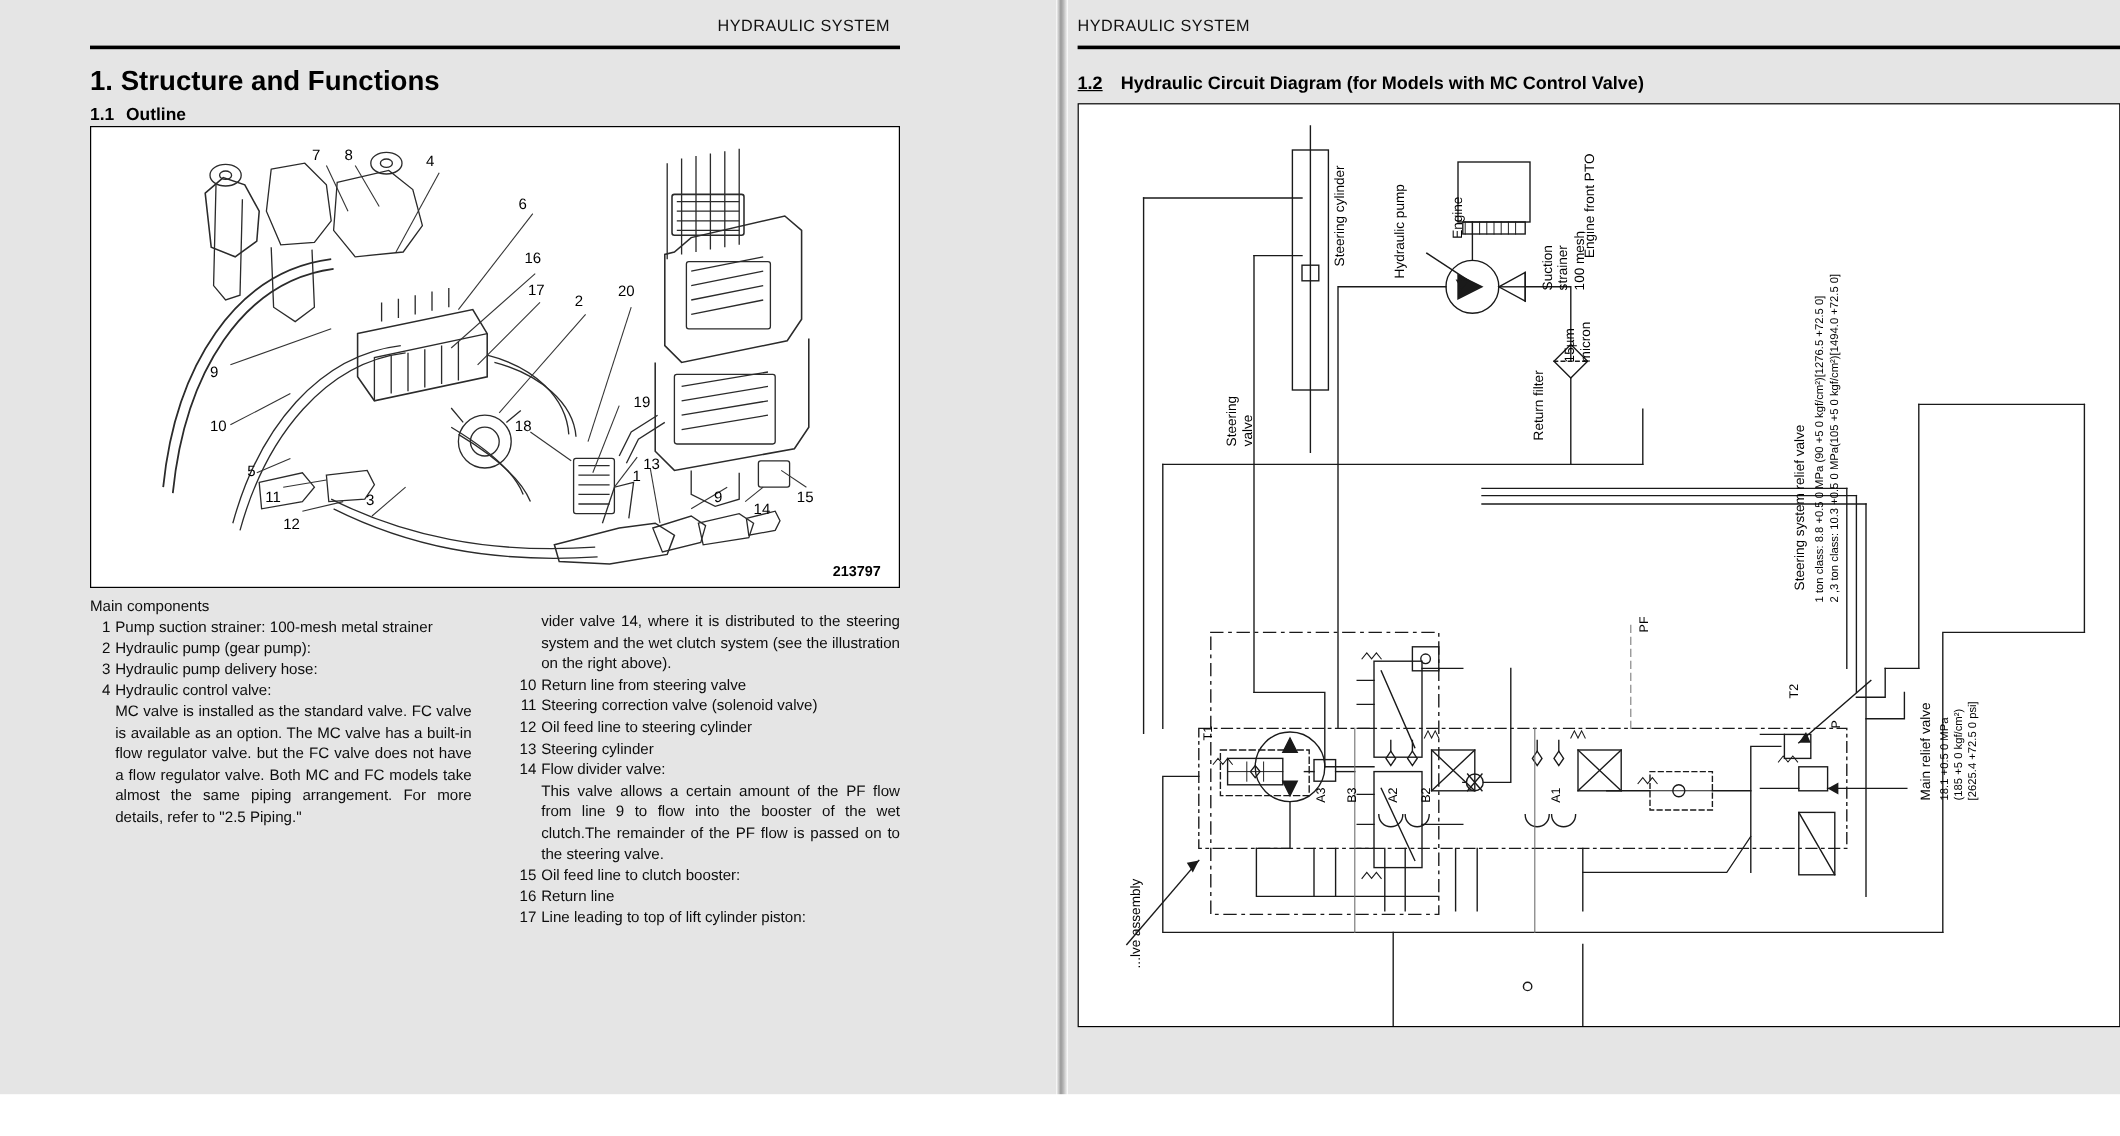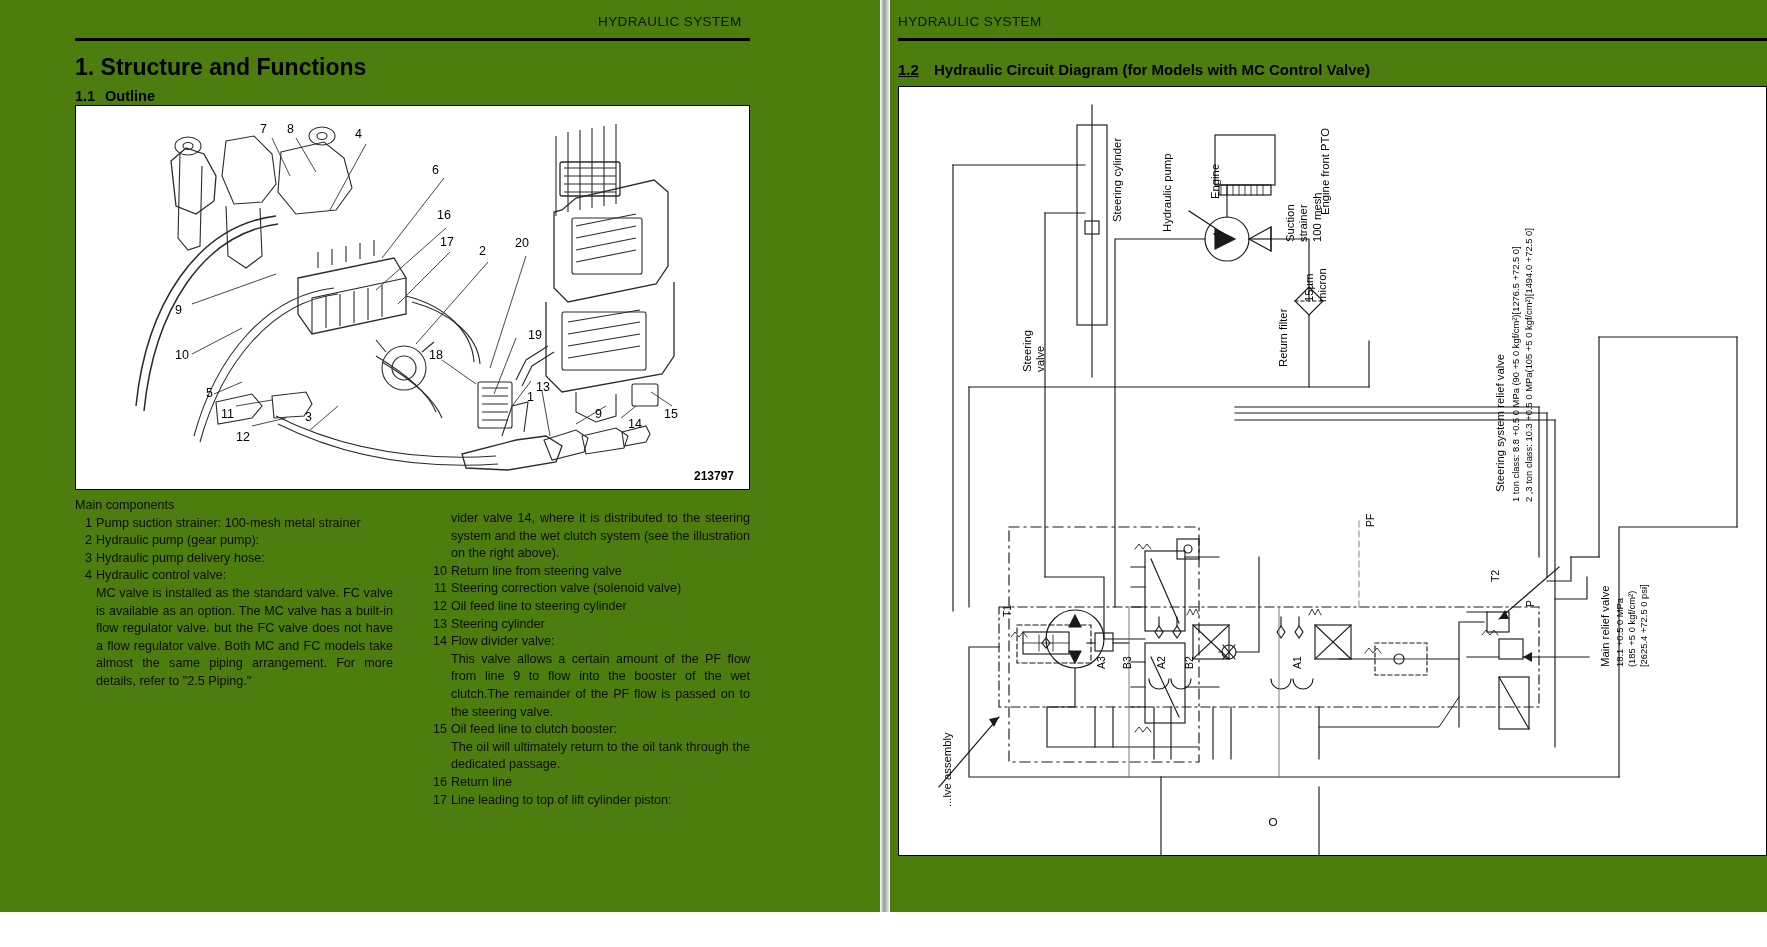--- a/index.html
+++ b/index.html
@@ -13,21 +13,21 @@
   #viewer {
     position: absolute; left: 0; top: 0;
     width: 1767px; height: 912px;
     background: #ffffff;
     overflow: hidden;
   }
   
   .page {
     position: absolute;
     top: 0;
-    background: #4d7c0f;
+    background: #e5e5e5;
     overflow: hidden;
   }
   #page-left  { left: 0px;   width: 880px;  height: 912px; }
   #page-right { left: 890px; width: 877px;  height: 912px; }
   .gutter {
     position: absolute; left: 880px; top: 0;
     width: 10px; height: 912px;
     background: linear-gradient(to right,#ffffff 0%, #9a9a9a 40%, #b5b5b5 60%, #ffffff 100%);
   }
   
@@ -356,21 +356,20 @@
       <p class="itm wide">
         <span class="no">14</span>
         <span>Flow divider valve:</span>
       </p>
       <p class="sub wide">This valve allows a certain amount of the PF flow from line 9 to flow into the booster of the wet clutch.The remainder of the PF flow is passed on to the steering valve.</p>
 
       <p class="itm wide">
         <span class="no">15</span>
         <span>Oil feed line to clutch booster:</span>
       </p>
-      <p class="sub wide">The oil will ultimately return to the oil tank through the dedicated passage.</p>
 
       <p class="itm wide">
         <span class="no">16</span>
         <span>Return line</span>
       </p>
       <p class="itm wide">
         <span class="no">17</span>
         <span>Line leading to top of lift cylinder piston:</span>
       </p>
     </div>

